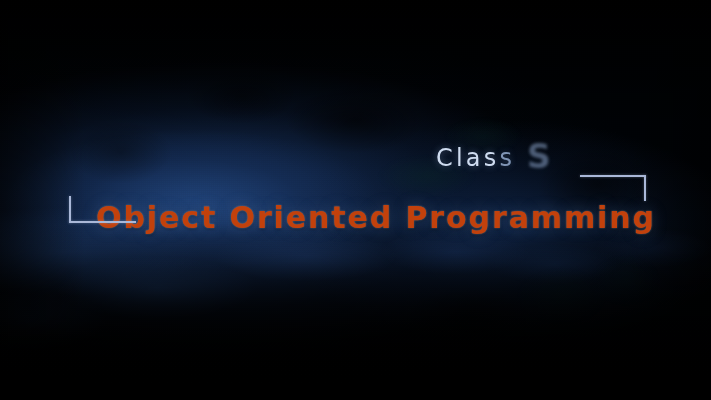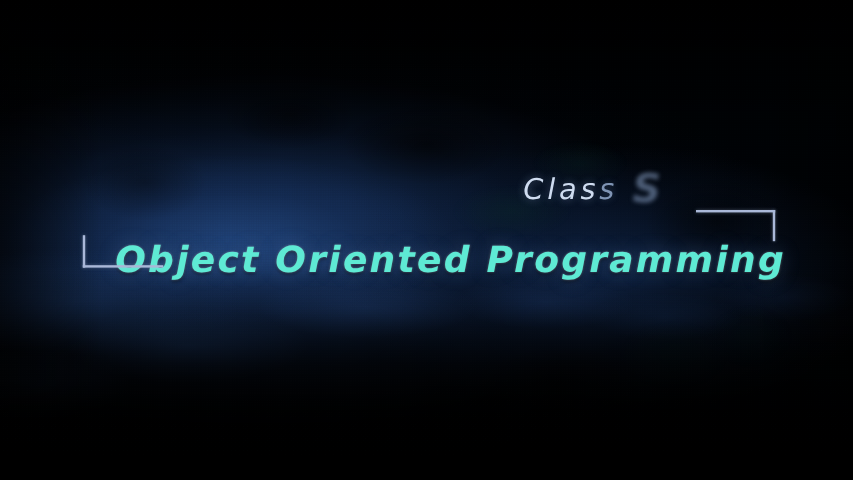--- a/index.html
+++ b/index.html
@@ -152,21 +152,20 @@
   }
 
   
 
   #title-block {
     position: absolute;
     left: 0;
     top: 0;
     width: 711px;
     height: 292px;
-    font-style: italic;
   }
 
   #kicker {
     position: absolute;
     left: 436px;
     top: 146px;
     font-size: 24px;
     font-weight: 400;
     letter-spacing: 3.2px;
     white-space: pre;
@@ -192,21 +191,21 @@
     line-height: 1;
     filter: blur(1.6px);
   }
 
   #main-title {
     position: absolute;
     left: 96px;
     top: 180px;
     font-size: 30px;
     font-weight: 700;
-    color: #5eead4;
+    color: #c2410c;
     letter-spacing: 1.9px;
     white-space: pre;
     line-height: 1.18;
     text-shadow:
       0 0 2px rgba(255,255,255,0.35),
       0 0 16px rgba(120,160,220,0.28),
       0 1px 3px rgba(0,0,0,0.55);
   }
 
   

